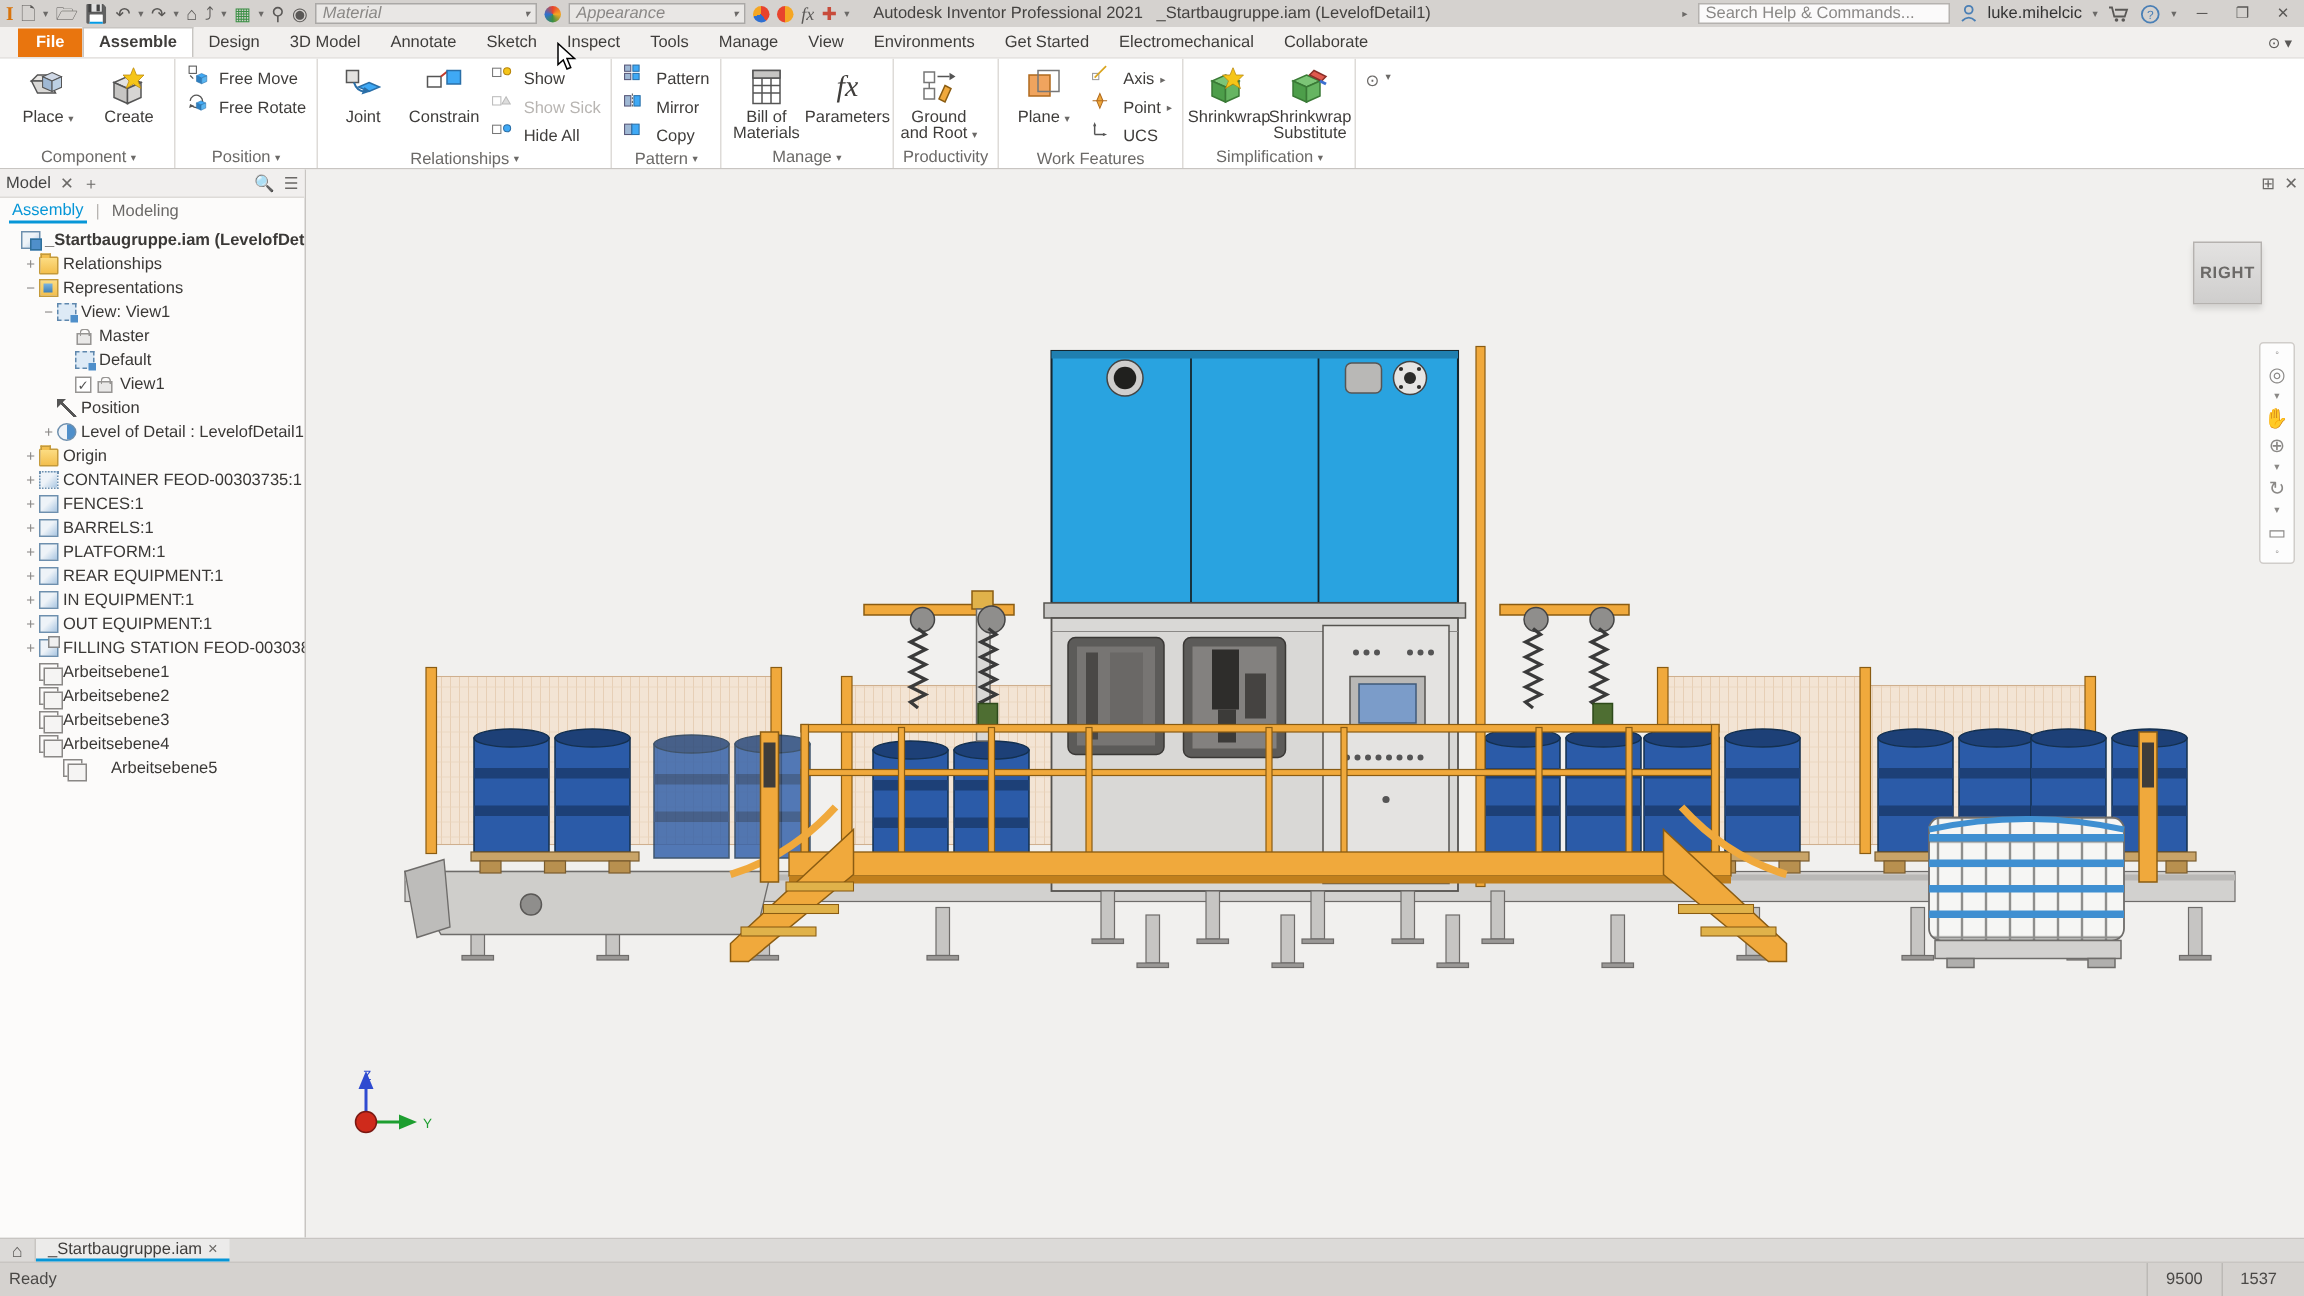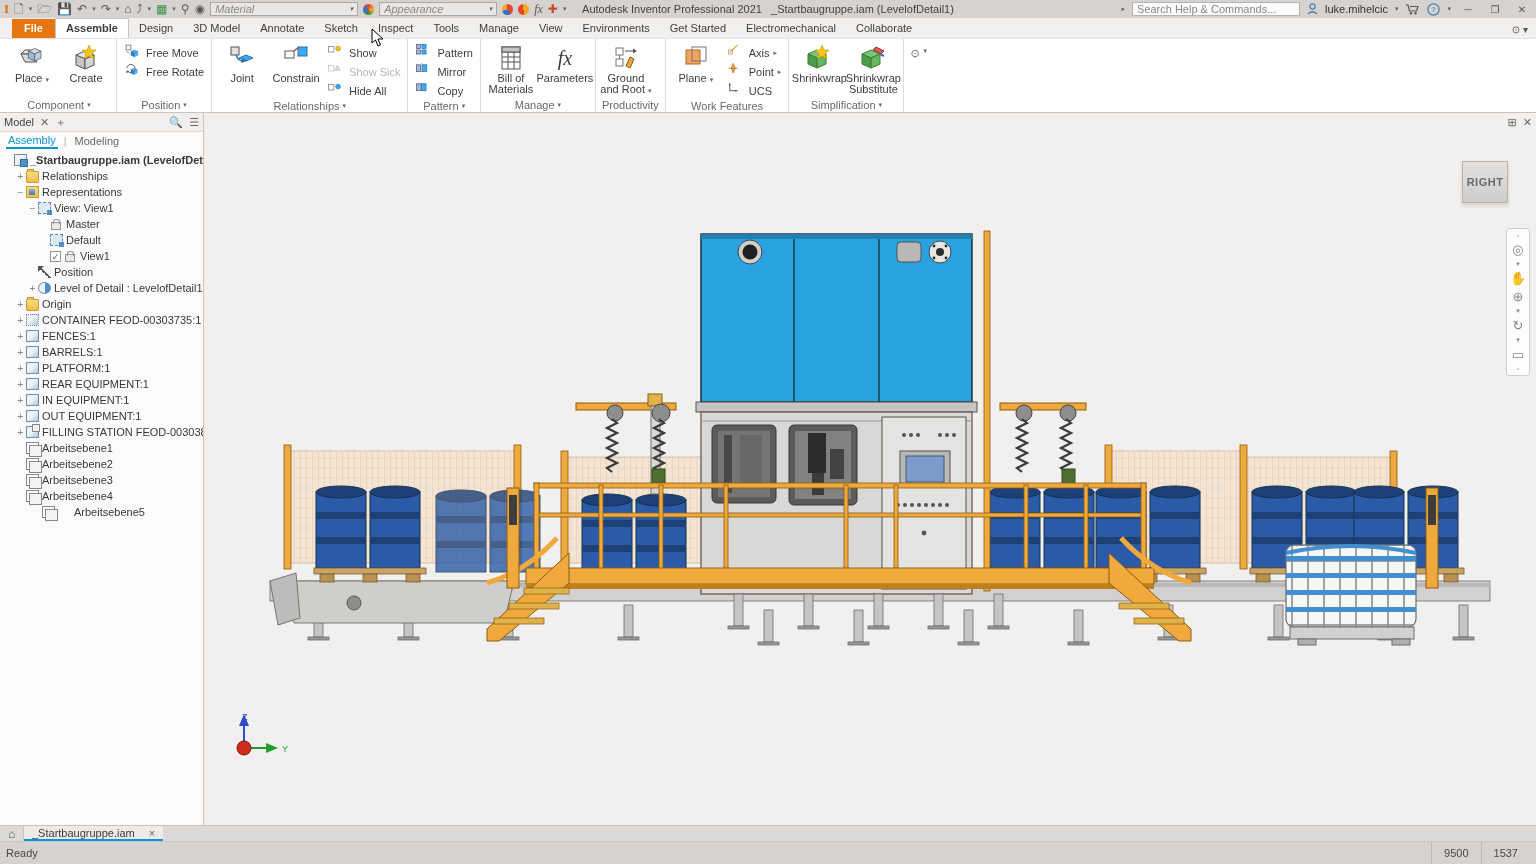--- a/index.html
+++ b/index.html
@@ -79,21 +79,21 @@
   .viewcube { position:absolute; top:48px; right:28px; width:46px; height:42px; background:linear-gradient(#e3e2e1,#cfcecd); border:1px solid #b5b2af; box-shadow:0 3px 4px rgba(0,0,0,.12); display:flex; align-items:center; justify-content:center; color:#6b6967; font-weight:bold; font-size:11px; letter-spacing:.5px; }
   .navbar { position:absolute; top:115px; right:6px; width:24px; background:rgba(255,255,255,.85); border:1px solid #d0cdca; border-radius:3px; display:flex; flex-direction:column; align-items:center; padding:3px 0; gap:3px; color:#8a8886; }
   .navbar .nbtn { font-size:13px; line-height:15px; }
   .navbar .ncaret { font-size:7px; }
   .panel-corner { position:absolute; top:3px; right:4px; display:flex; gap:6px; color:#6b6967; font-size:11px; }
   .axis-triad { position:absolute; left:28px; bottom:65px; }
 
   
   .doctabs { height:16px; background:#dcdad8; display:flex; align-items:stretch; border-top:1px solid #c8c5c2; }
   .home-tab { width:24px; display:flex; align-items:center; justify-content:center; color:#5a5856; border-right:1px solid #c8c5c2; font-size:12px; }
-  .doctab { display:flex; align-items:center; gap:14px; padding:0 8px; background:#ecebea; border-bottom:2px solid var(--accent); color:#3f3d3b; }
+  .doctab { display:flex; align-items:center; gap:4px; padding:0 8px; background:#ecebea; border-bottom:2px solid var(--accent); color:#3f3d3b; }
   .doctab .x { color:#6b6967; }
 
   
   .statusbar { height:23px; background:var(--chrome); border-top:1px solid #c8c5c2; display:flex; align-items:center; padding:0 6px; color:#4a4846; }
   .statusbar .sp { flex:1; }
   .statuscell { border-left:1px solid #bcb9b6; padding:0 12px; height:100%; display:flex; align-items:center; }
 
   .cursor { position:absolute; z-index:50; pointer-events:none; }
 </style>
 </head>

